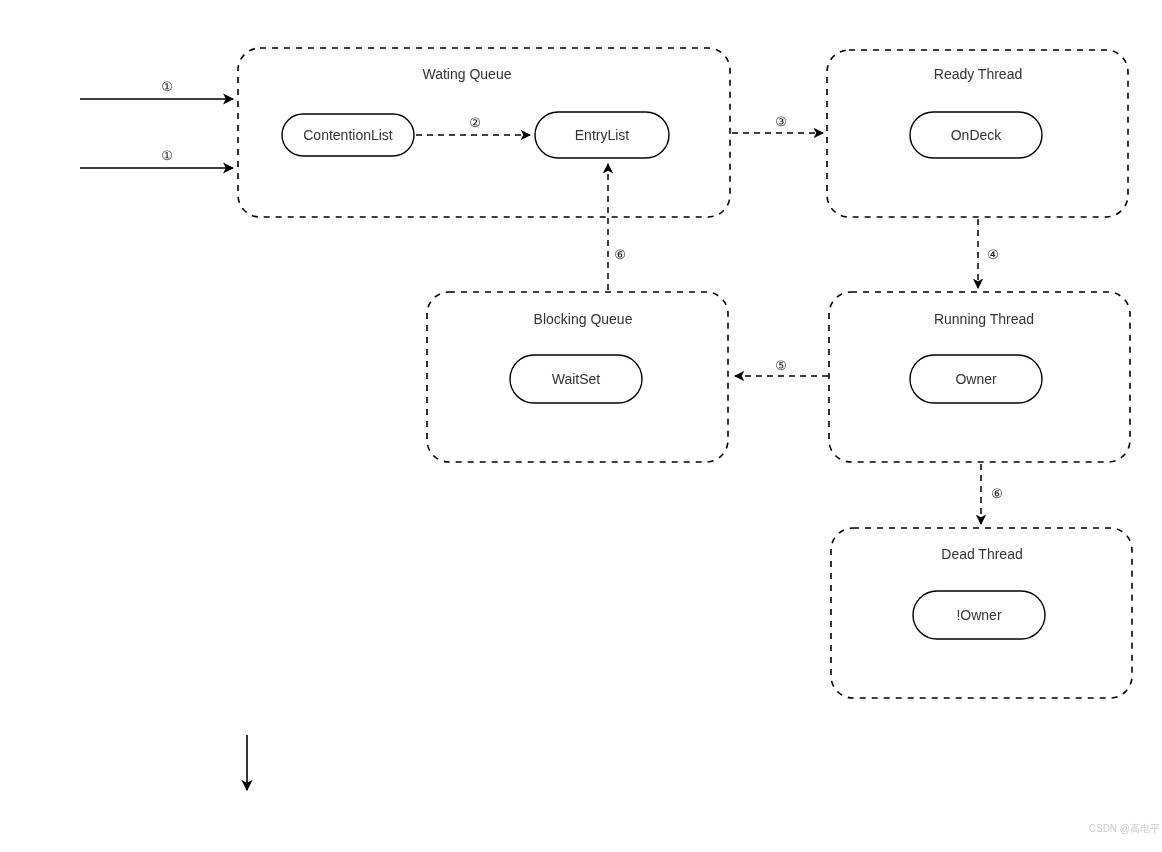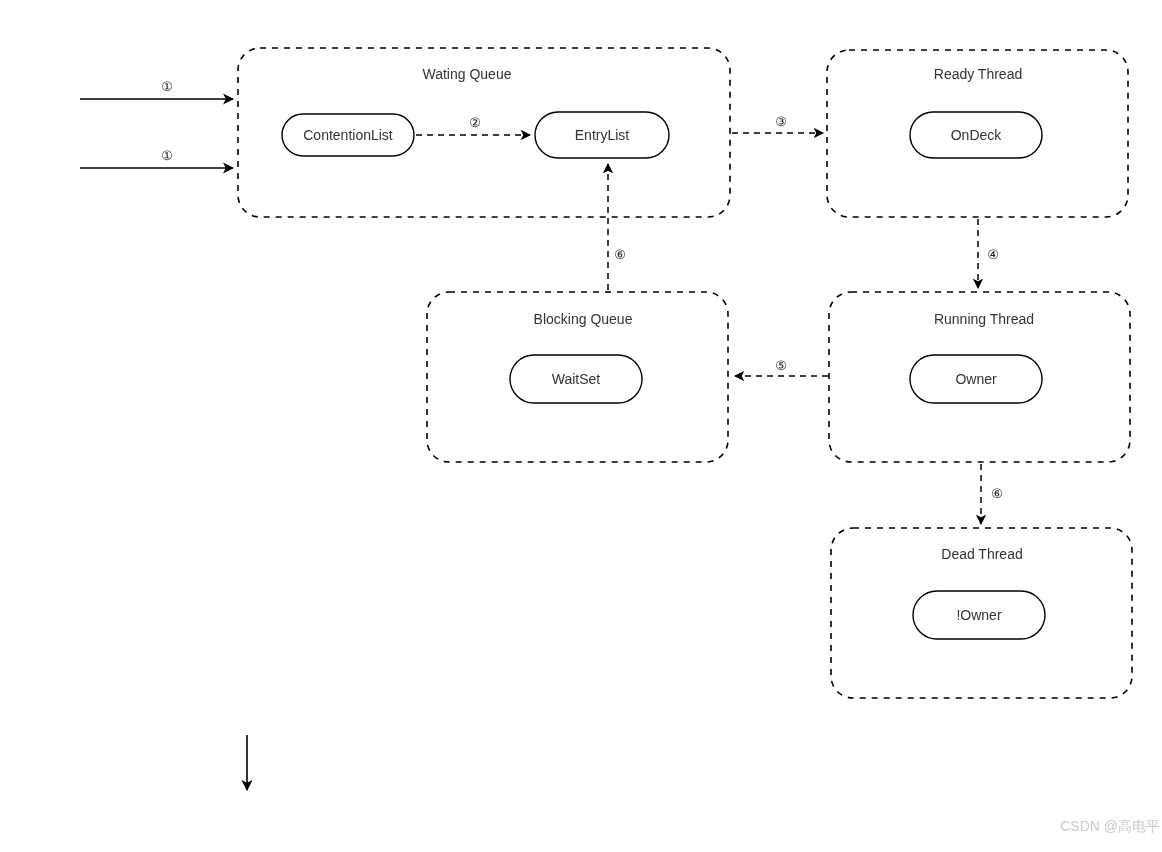--- a/index.html
+++ b/index.html
@@ -63,21 +63,21 @@
     font-size: 13px;
     fill: #222222;
     text-anchor: middle;
     dominant-baseline: middle;
   }
   .watermark {
     position: absolute;
     right: 22px;
     bottom: 16px;
     font-family: "Liberation Sans", sans-serif;
-    font-size: 14px;
+    font-size: 10px;
     color: #c9c9c9;
     white-space: nowrap;
     user-select: none;
   }
 </style>
 </head>
 <body>
 
 <div id="diagram-root">
   <svg id="diagram-svg" width="1162" height="852" viewBox="0 0 1162 852">

